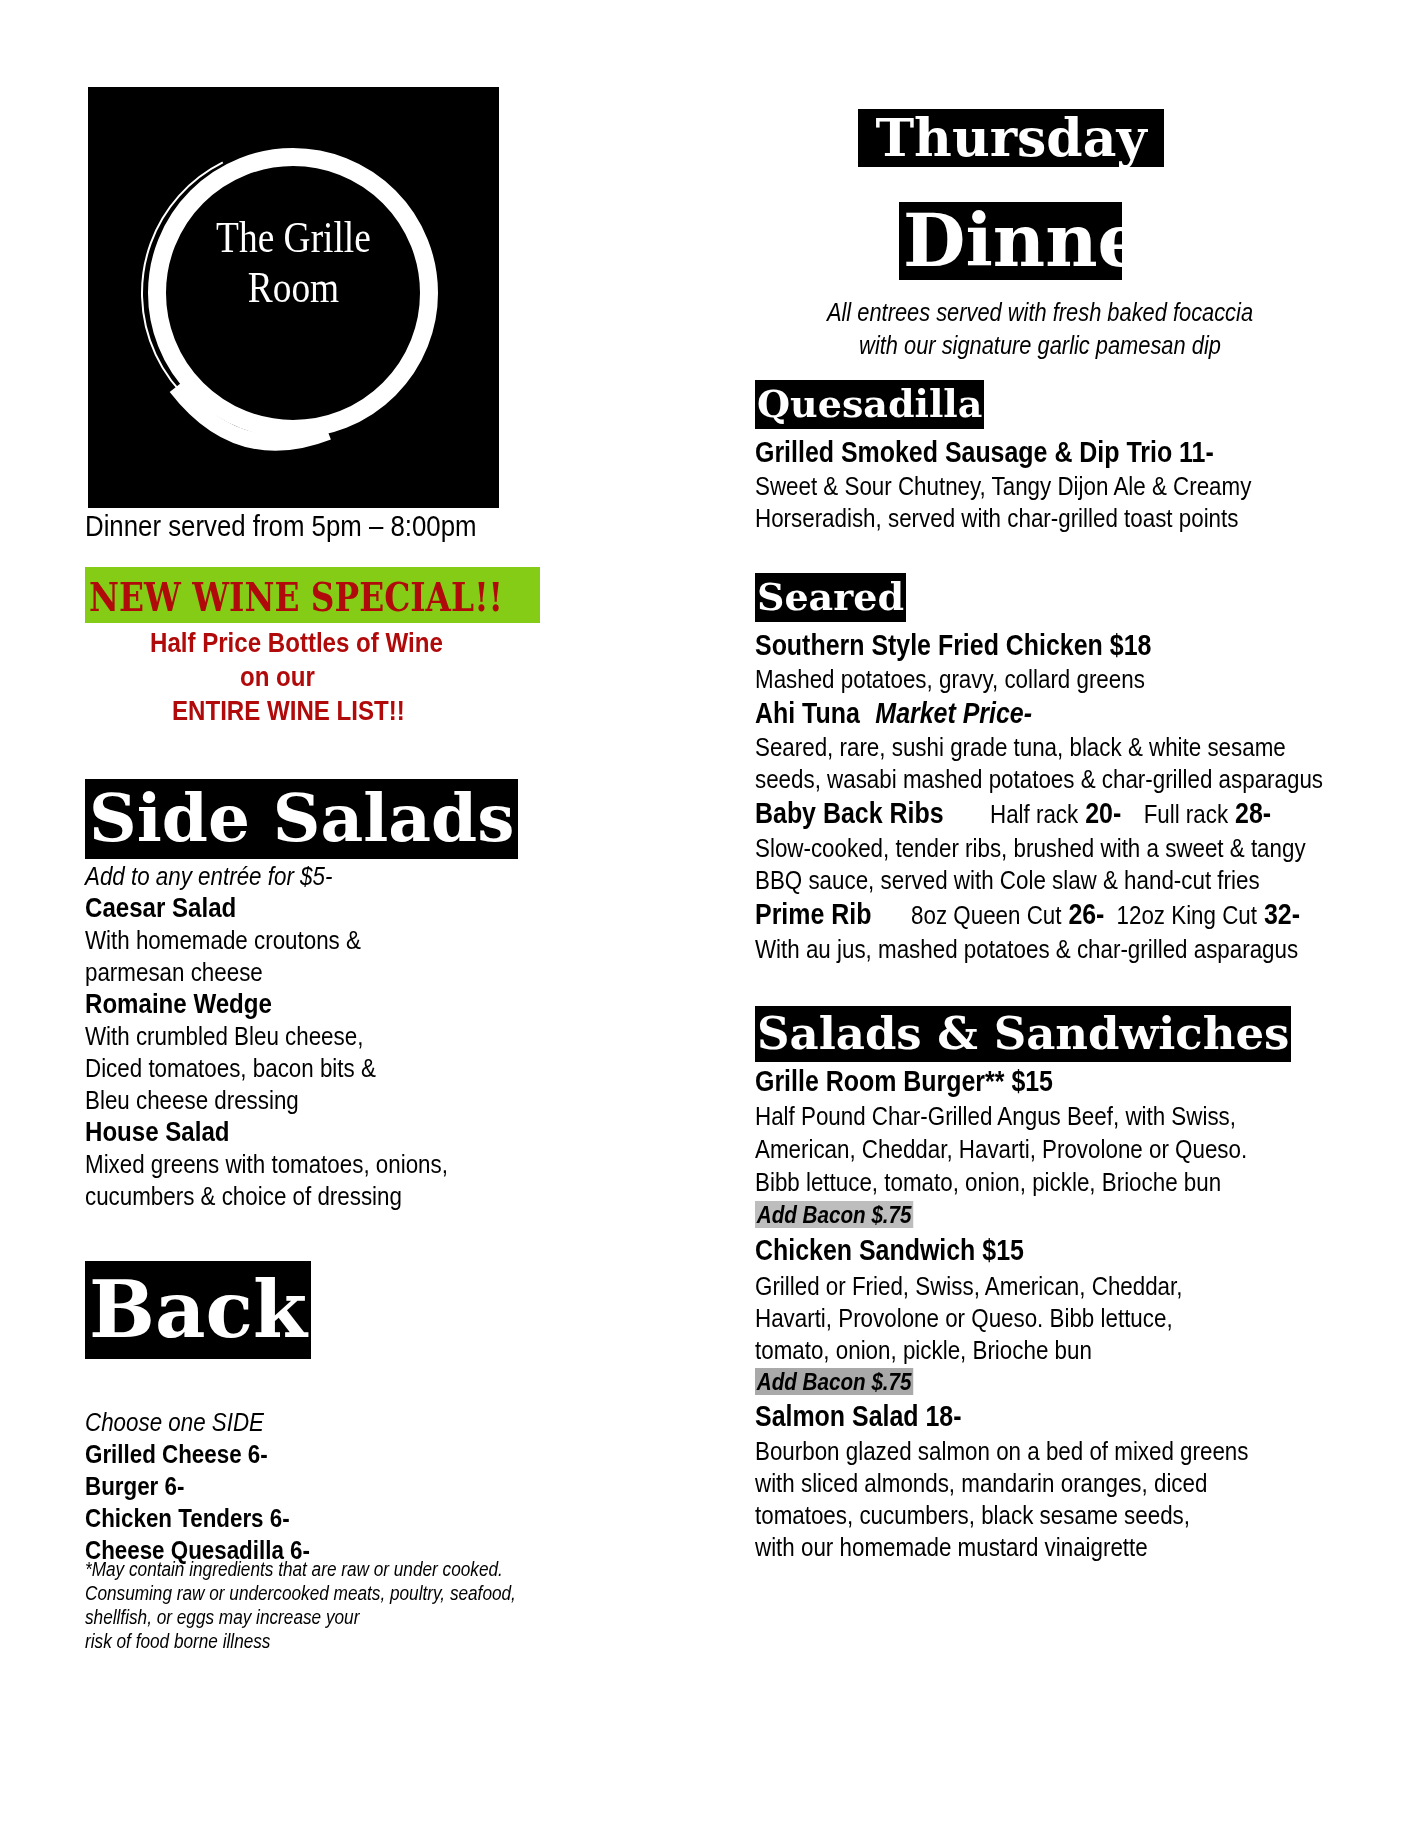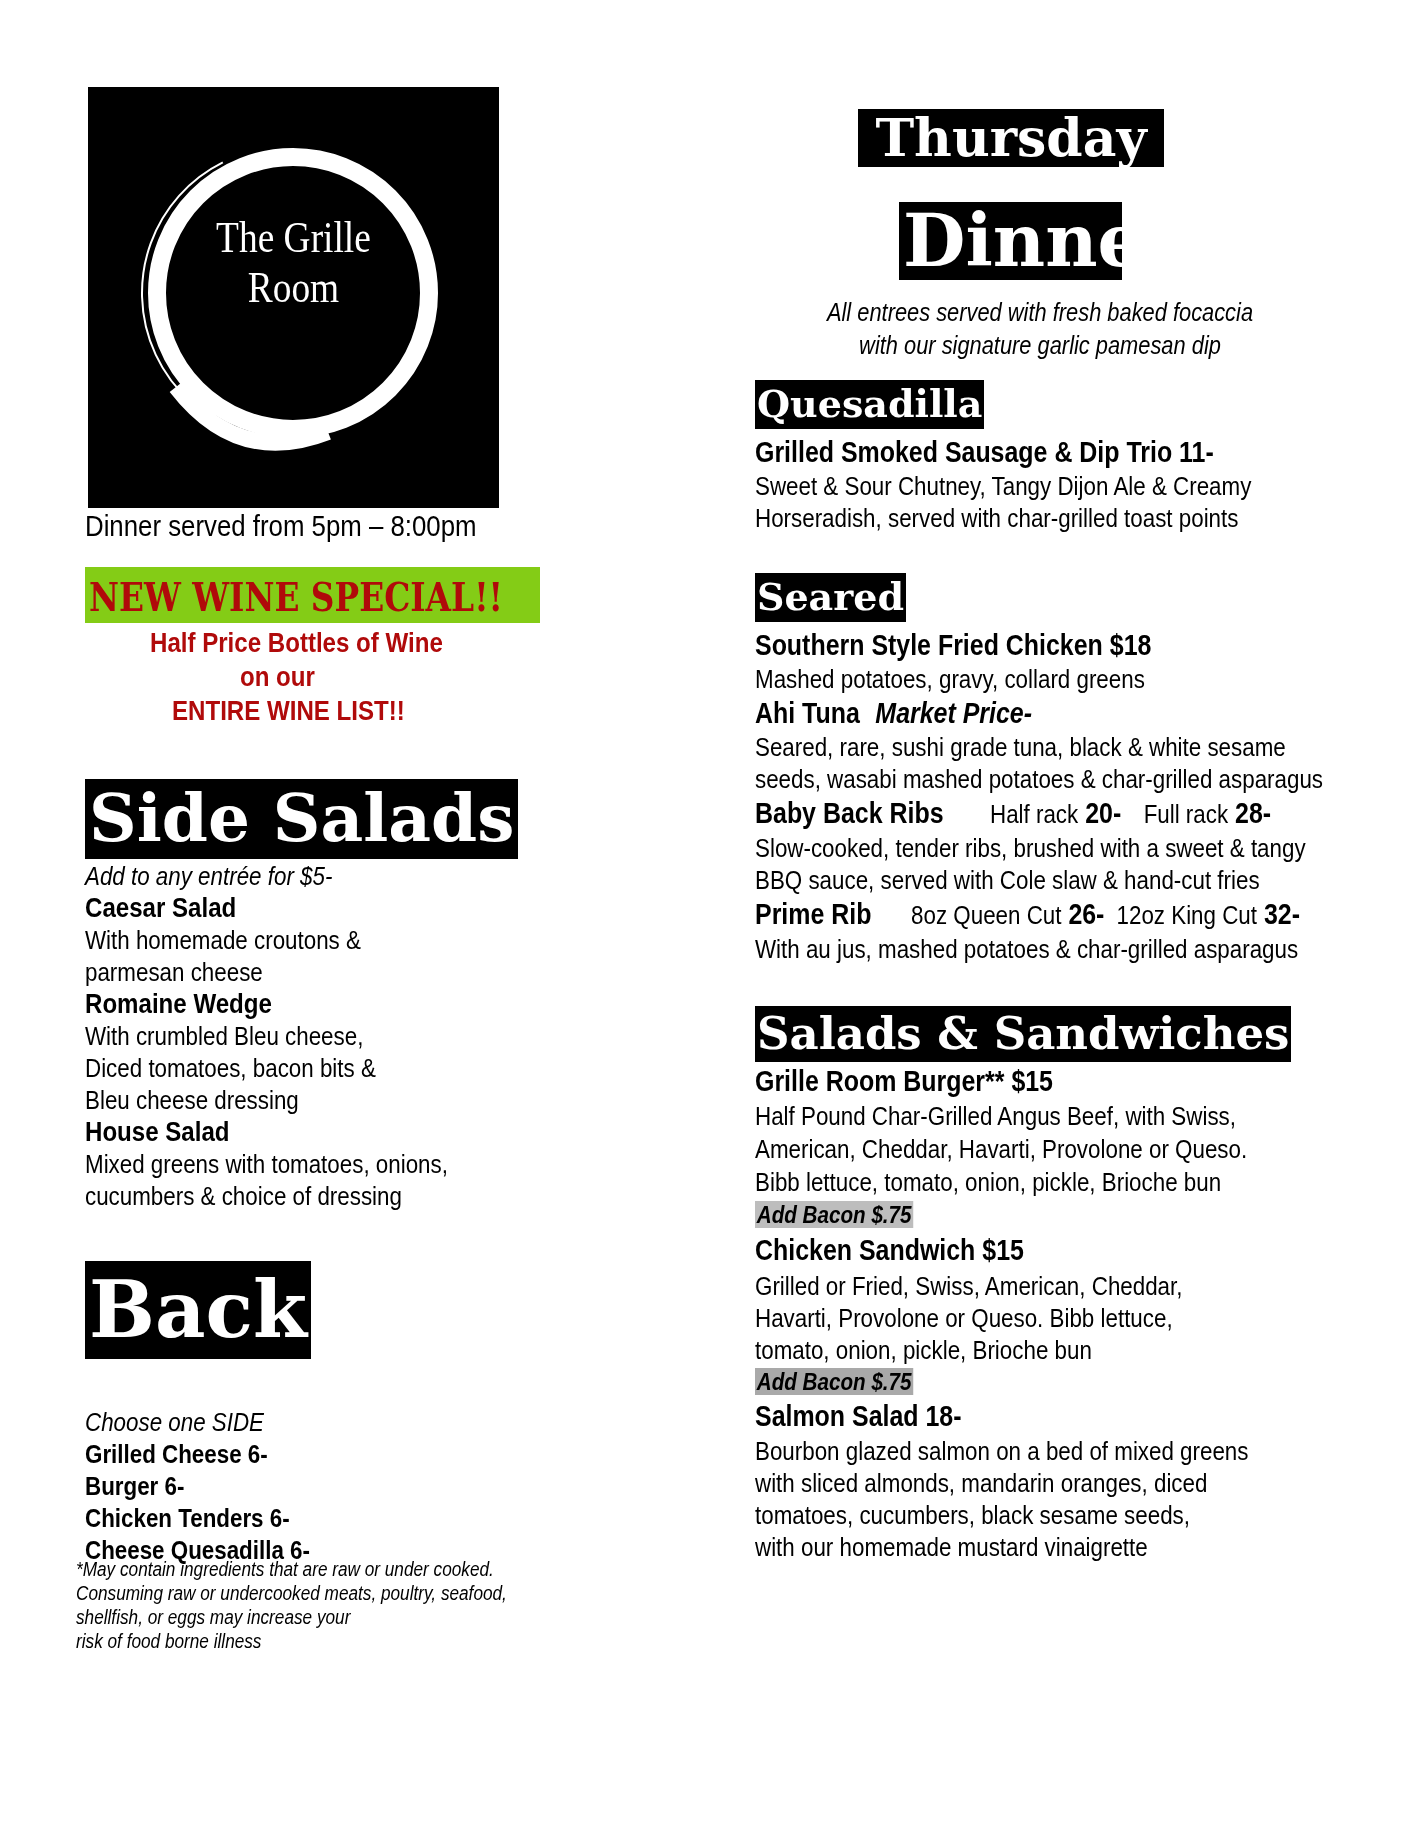--- a/index.html
+++ b/index.html
@@ -80,21 +80,21 @@
 <div id="kids-head" class="abs serif-head">Back</div>
 
 <div class="abs" style="left:85px; top:1406px;">
   <div class="txt ital">Choose one SIDE</div>
   <div class="txt bold">Grilled Cheese 6-</div>
   <div class="txt bold">Burger 6-</div>
   <div class="txt bold">Chicken Tenders 6-</div>
   <div class="txt bold">Cheese Quesadilla 6-</div>
 </div>
 
-<div class="abs" style="left:76px; top:1557px;">
+<div class="abs" style="left:85px; top:1557px;">
   <div class="txt ital" style="font-size:20px; line-height:24px;">*May contain ingredients that are raw or under cooked.</div>
   <div class="txt ital" style="font-size:20px; line-height:24px;">Consuming raw or undercooked meats, poultry, seafood,</div>
   <div class="txt ital" style="font-size:20px; line-height:24px;">shellfish, or eggs may increase your</div>
   <div class="txt ital" style="font-size:20px; line-height:24px;">risk of food borne illness</div>
 </div>
 
 <div id="thursday-head" class="abs serif-head">Thursday</div>
 <div id="dinner-head" class="abs serif-head">Dinner</div>
 
 <div class="abs" style="left:740px; top:296px; width:600px; text-align:center;">

